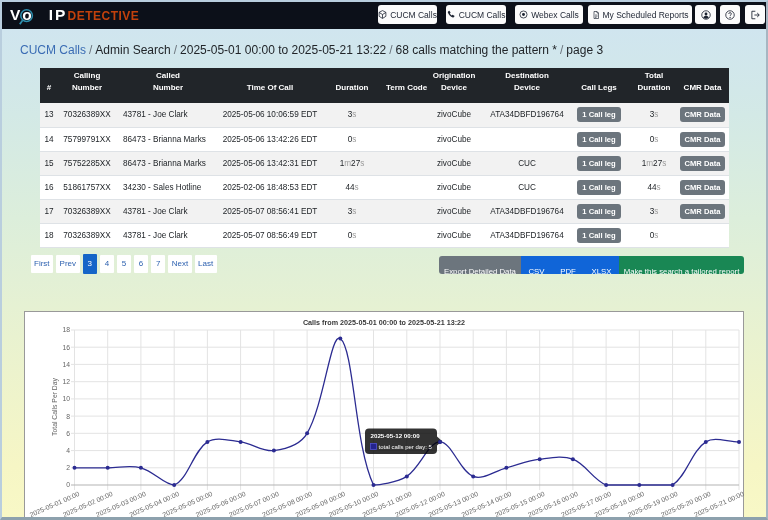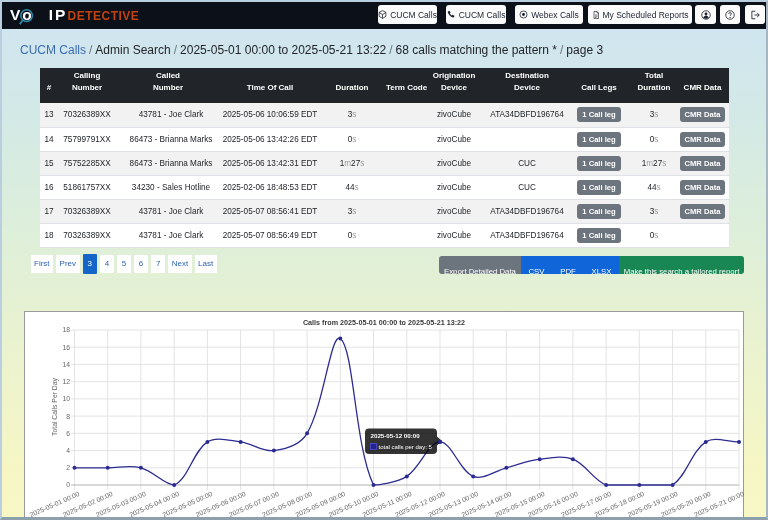--- a/index.html
+++ b/index.html
@@ -18,21 +18,21 @@
 #crumb .sep{color:#6c757d;padding:0 3px}
 table#calls{position:absolute;left:38px;top:66px;width:689px;border-collapse:collapse;table-layout:fixed;font-size:8.2px;color:#212529}
 #calls td{white-space:nowrap;overflow:hidden}
 #calls th{white-space:nowrap;overflow:visible}
 #calls thead th{background:#212529;color:#fff;font-size:8px;font-weight:bold;vertical-align:bottom;padding:2px 2px 9px 2px;text-align:center;line-height:12px}
 #calls thead{height:32px}
 #calls tbody tr{height:24px}
 #calls tbody td{text-align:center;padding:0 1px;border-bottom:1px solid #dee2e6;vertical-align:middle}
 #calls tbody tr.odd{background:#f2f2f2}
 #calls tbody tr.even{background:#ffffff}
-#calls td.lft{text-align:center;padding-left:7px}
+#calls td.lft{text-align:left;padding-left:7px}
 .unit{color:#999}
 .btn-sm{display:inline-block;background:#6c757d;color:#fff;border-radius:3px;font-size:7.6px;font-weight:bold;padding:3px 5px;line-height:9px;white-space:nowrap}
 #pager{position:absolute;left:28.5px;top:252.5px;display:flex;font-size:8px}
 #pager .pg{background:#fff;color:#2e62b0;height:18px;display:flex;align-items:center;padding:0 3.5px;margin-right:3px;border-radius:1px}
 #pager .pg.num{padding:0 4.8px}
 #pager .pg.act{background:#1565c8;color:#fff;height:20px;margin-top:-1px;padding:0 5px}
 #export{position:absolute;top:254px;left:437px;height:18px;display:flex;font-size:7.8px;color:#fff;border-radius:3px;overflow:hidden;white-space:nowrap}
 #export div{display:flex;align-items:center;justify-content:center;height:30px}
 </style></head>
 <body>

